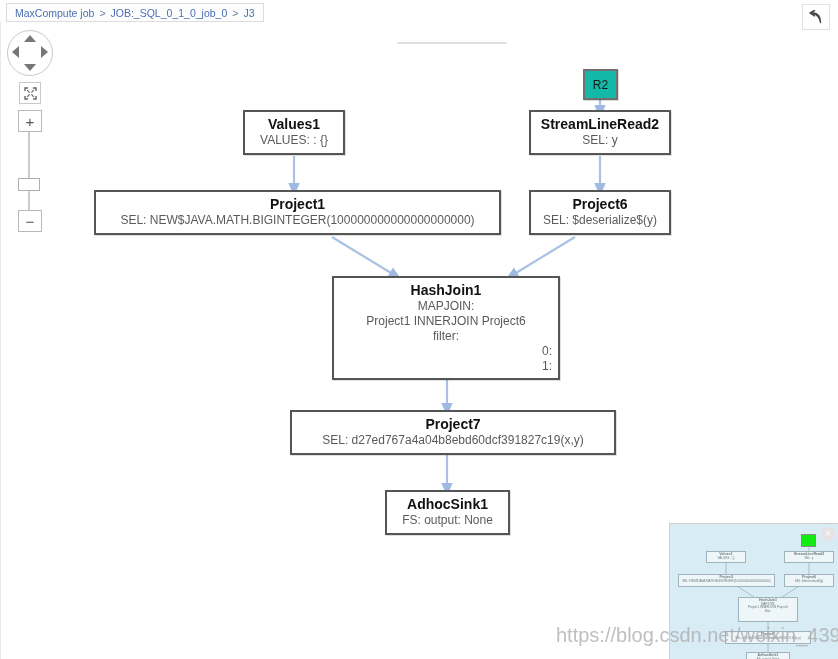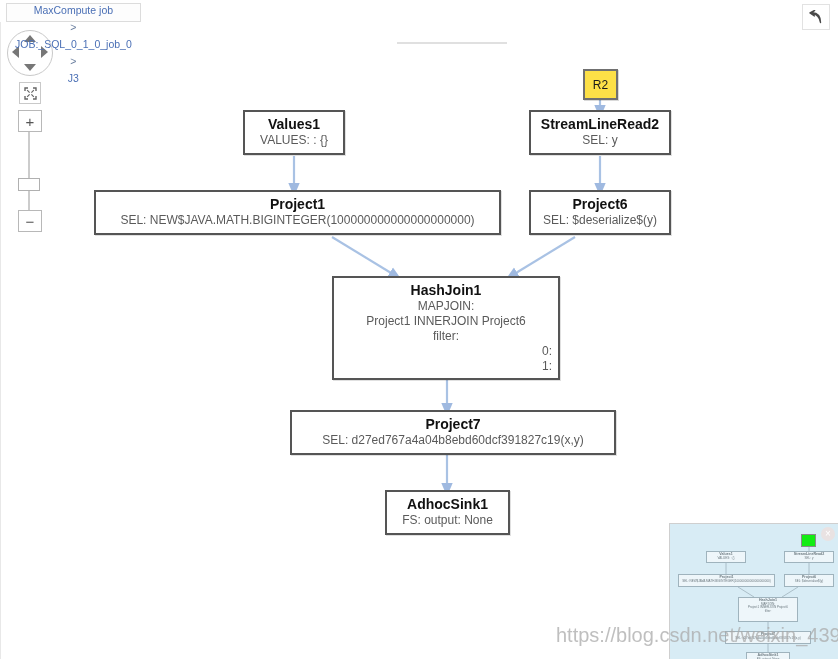--- a/index.html
+++ b/index.html
@@ -25,21 +25,20 @@
     padding: 0 8px;
     border: 1px solid #dcdcdc;
     background: #fdfdfd;
     display: flex;
     align-items: center;
     gap: 5px;
     font-size: 10.5px;
     color: #4a6fb5;
     white-space: nowrap;
     z-index: 30;
-    flex-direction: column;
   }
   #breadcrumb-bar .crumb { color: #4a6fb5; cursor: pointer; }
   #breadcrumb-bar .sep { color: #6a7f9f; }
 
   
   #back-button {
     position: absolute;
     right: 8px;
     top: 4px;
     width: 26px;
@@ -212,21 +211,21 @@
 
   
   #node-r2 {
     position: absolute;
     left: 583px;
     top: 47px;
     width: 35px;
     height: 31px;
     box-sizing: border-box;
     border: 2px solid #707070;
-    background: #fde047;
+    background: #14b8a6;
     box-shadow: 1px 1px 0 rgba(0,0,0,0.15);
     display: flex;
     align-items: center;
     justify-content: center;
     font-size: 12px;
     color: #1a1a1a;
     z-index: 10;
     cursor: pointer;
   }
 

